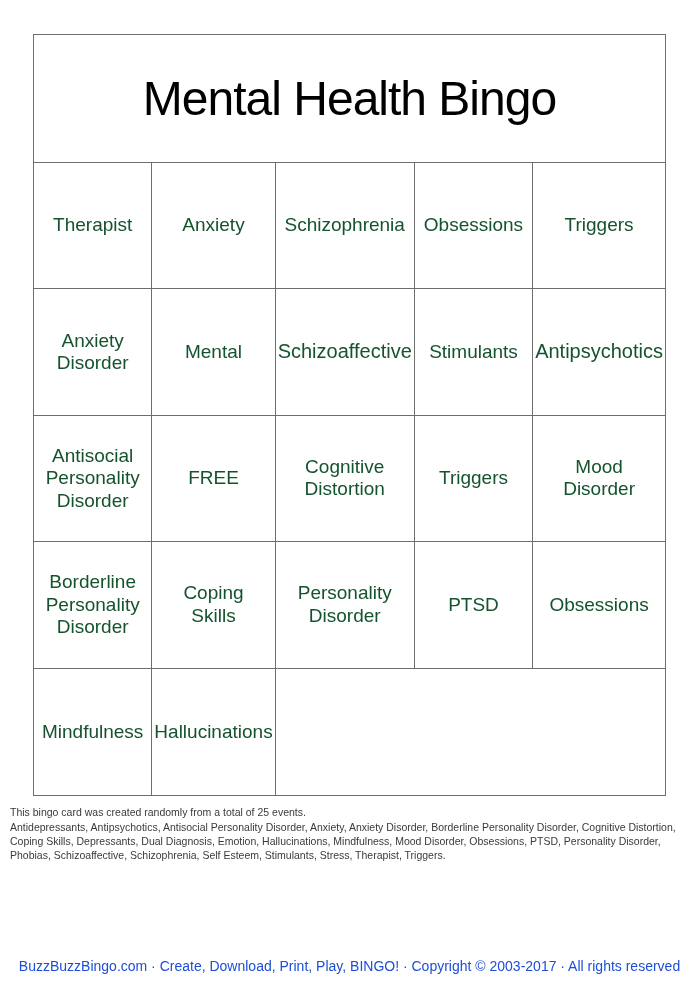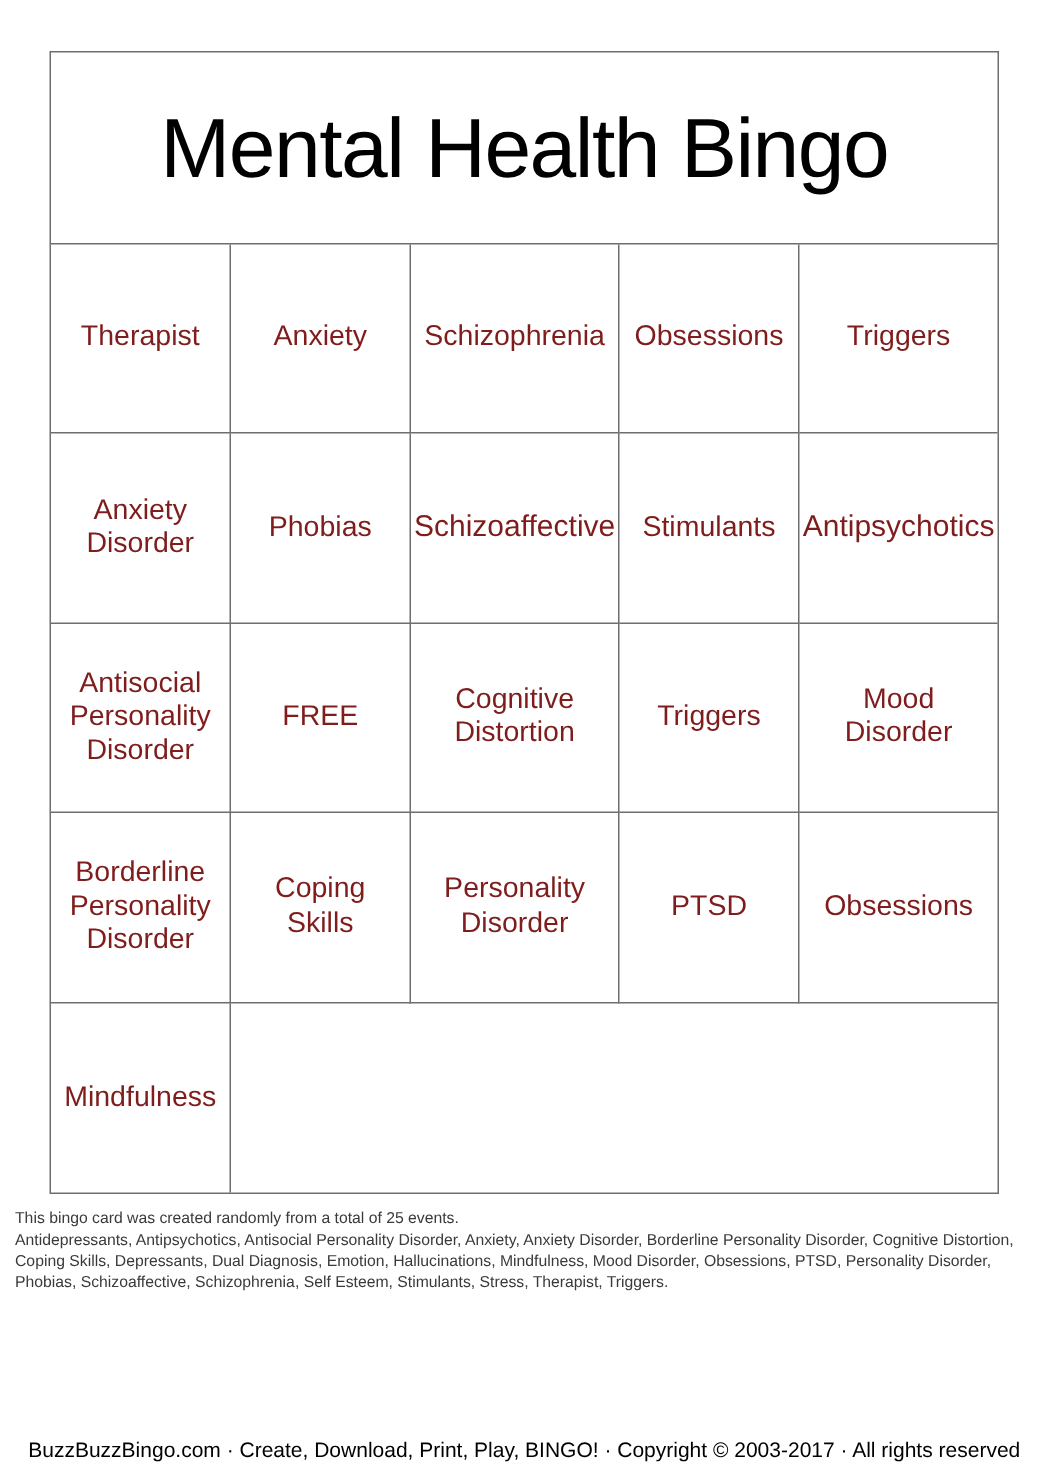--- a/index.html
+++ b/index.html
@@ -18,42 +18,42 @@
     background: #ffffff;
   }
   .title-box {
     height: 128px;
     border-bottom: 1px solid #6e6e6e;
     display: flex;
     align-items: center;
     justify-content: center;
   }
   .title {
-    font-size: 56px;
+    font-size: 48px;
     letter-spacing: -1px;
     color: #000000;
     white-space: nowrap;
   }
   .grid {
     display: grid;
     grid-template-columns: repeat(5, 1fr);
     grid-template-rows: repeat(5, 1fr);
     height: 632px;
   }
   .cell {
     border-right: 1px solid #6e6e6e;
     border-bottom: 1px solid #6e6e6e;
     display: flex;
     align-items: center;
     justify-content: center;
     text-align: center;
     padding: 2px;
     font-size: 19px;
     line-height: 1.18;
-    color: #7f1d1d;
+    color: #14532d;
     white-space: pre-line;
     cursor: pointer;
   }
   .cell:nth-child(5n) { border-right: none; }
   .cell:nth-child(n+21) { border-bottom: none; }
   .cell-sm { font-size: 20px; }
 
   .notes {
     position: absolute;
     left: 10px; top: 806px;
@@ -63,39 +63,39 @@
     color: #3a3a3a;
   }
   .notes-summary { margin-bottom: 1px; }
 
   .site-footer {
     position: absolute;
     left: 0; top: 958px;
     width: 699px;
     text-align: center;
     font-size: 14px;
-    color: #000000;
+    color: #1d4ed8;
   }
 </style>
 </head>
 <body>
 
 <div class="card">
   <div class="title-box">
     <div class="title">Mental Health Bingo</div>
   </div>
   <div class="grid">
     <div class="cell">Therapist</div>
     <div class="cell">Anxiety</div>
     <div class="cell">Schizophrenia</div>
     <div class="cell">Obsessions</div>
     <div class="cell">Triggers</div>
     <div class="cell">Anxiety
 Disorder</div>
-    <div class="cell">Phobias</div>
+    <div class="cell">Mental</div>
     <div class="cell cell-sm">Schizoaffective</div>
     <div class="cell">Stimulants</div>
     <div class="cell cell-sm">Antipsychotics</div>
     <div class="cell">Antisocial
 Personality
 Disorder</div>
     <div class="cell">FREE</div>
     <div class="cell">Cognitive
 Distortion</div>
     <div class="cell">Triggers</div>
@@ -104,20 +104,21 @@
     <div class="cell">Borderline
 Personality
 Disorder</div>
     <div class="cell">Coping
 Skills</div>
     <div class="cell">Personality
 Disorder</div>
     <div class="cell">PTSD</div>
     <div class="cell">Obsessions</div>
     <div class="cell">Mindfulness</div>
+    <div class="cell">Hallucinations</div>
   </div>
 </div>
 
 <div class="notes">
   <div class="notes-summary">This bingo card was created randomly from a total of 25 events.</div>
   <div class="notes-events">Antidepressants, Antipsychotics, Antisocial Personality Disorder, Anxiety, Anxiety Disorder, Borderline Personality Disorder, Cognitive Distortion, Coping Skills, Depressants, Dual Diagnosis, Emotion, Hallucinations, Mindfulness, Mood Disorder, Obsessions, PTSD, Personality Disorder, Phobias, Schizoaffective, Schizophrenia, Self Esteem, Stimulants, Stress, Therapist, Triggers.</div>
 </div>
 
 <div class="site-footer">BuzzBuzzBingo.com · Create, Download, Print, Play, BINGO! · Copyright © 2003-2017 · All rights reserved</div>
 

